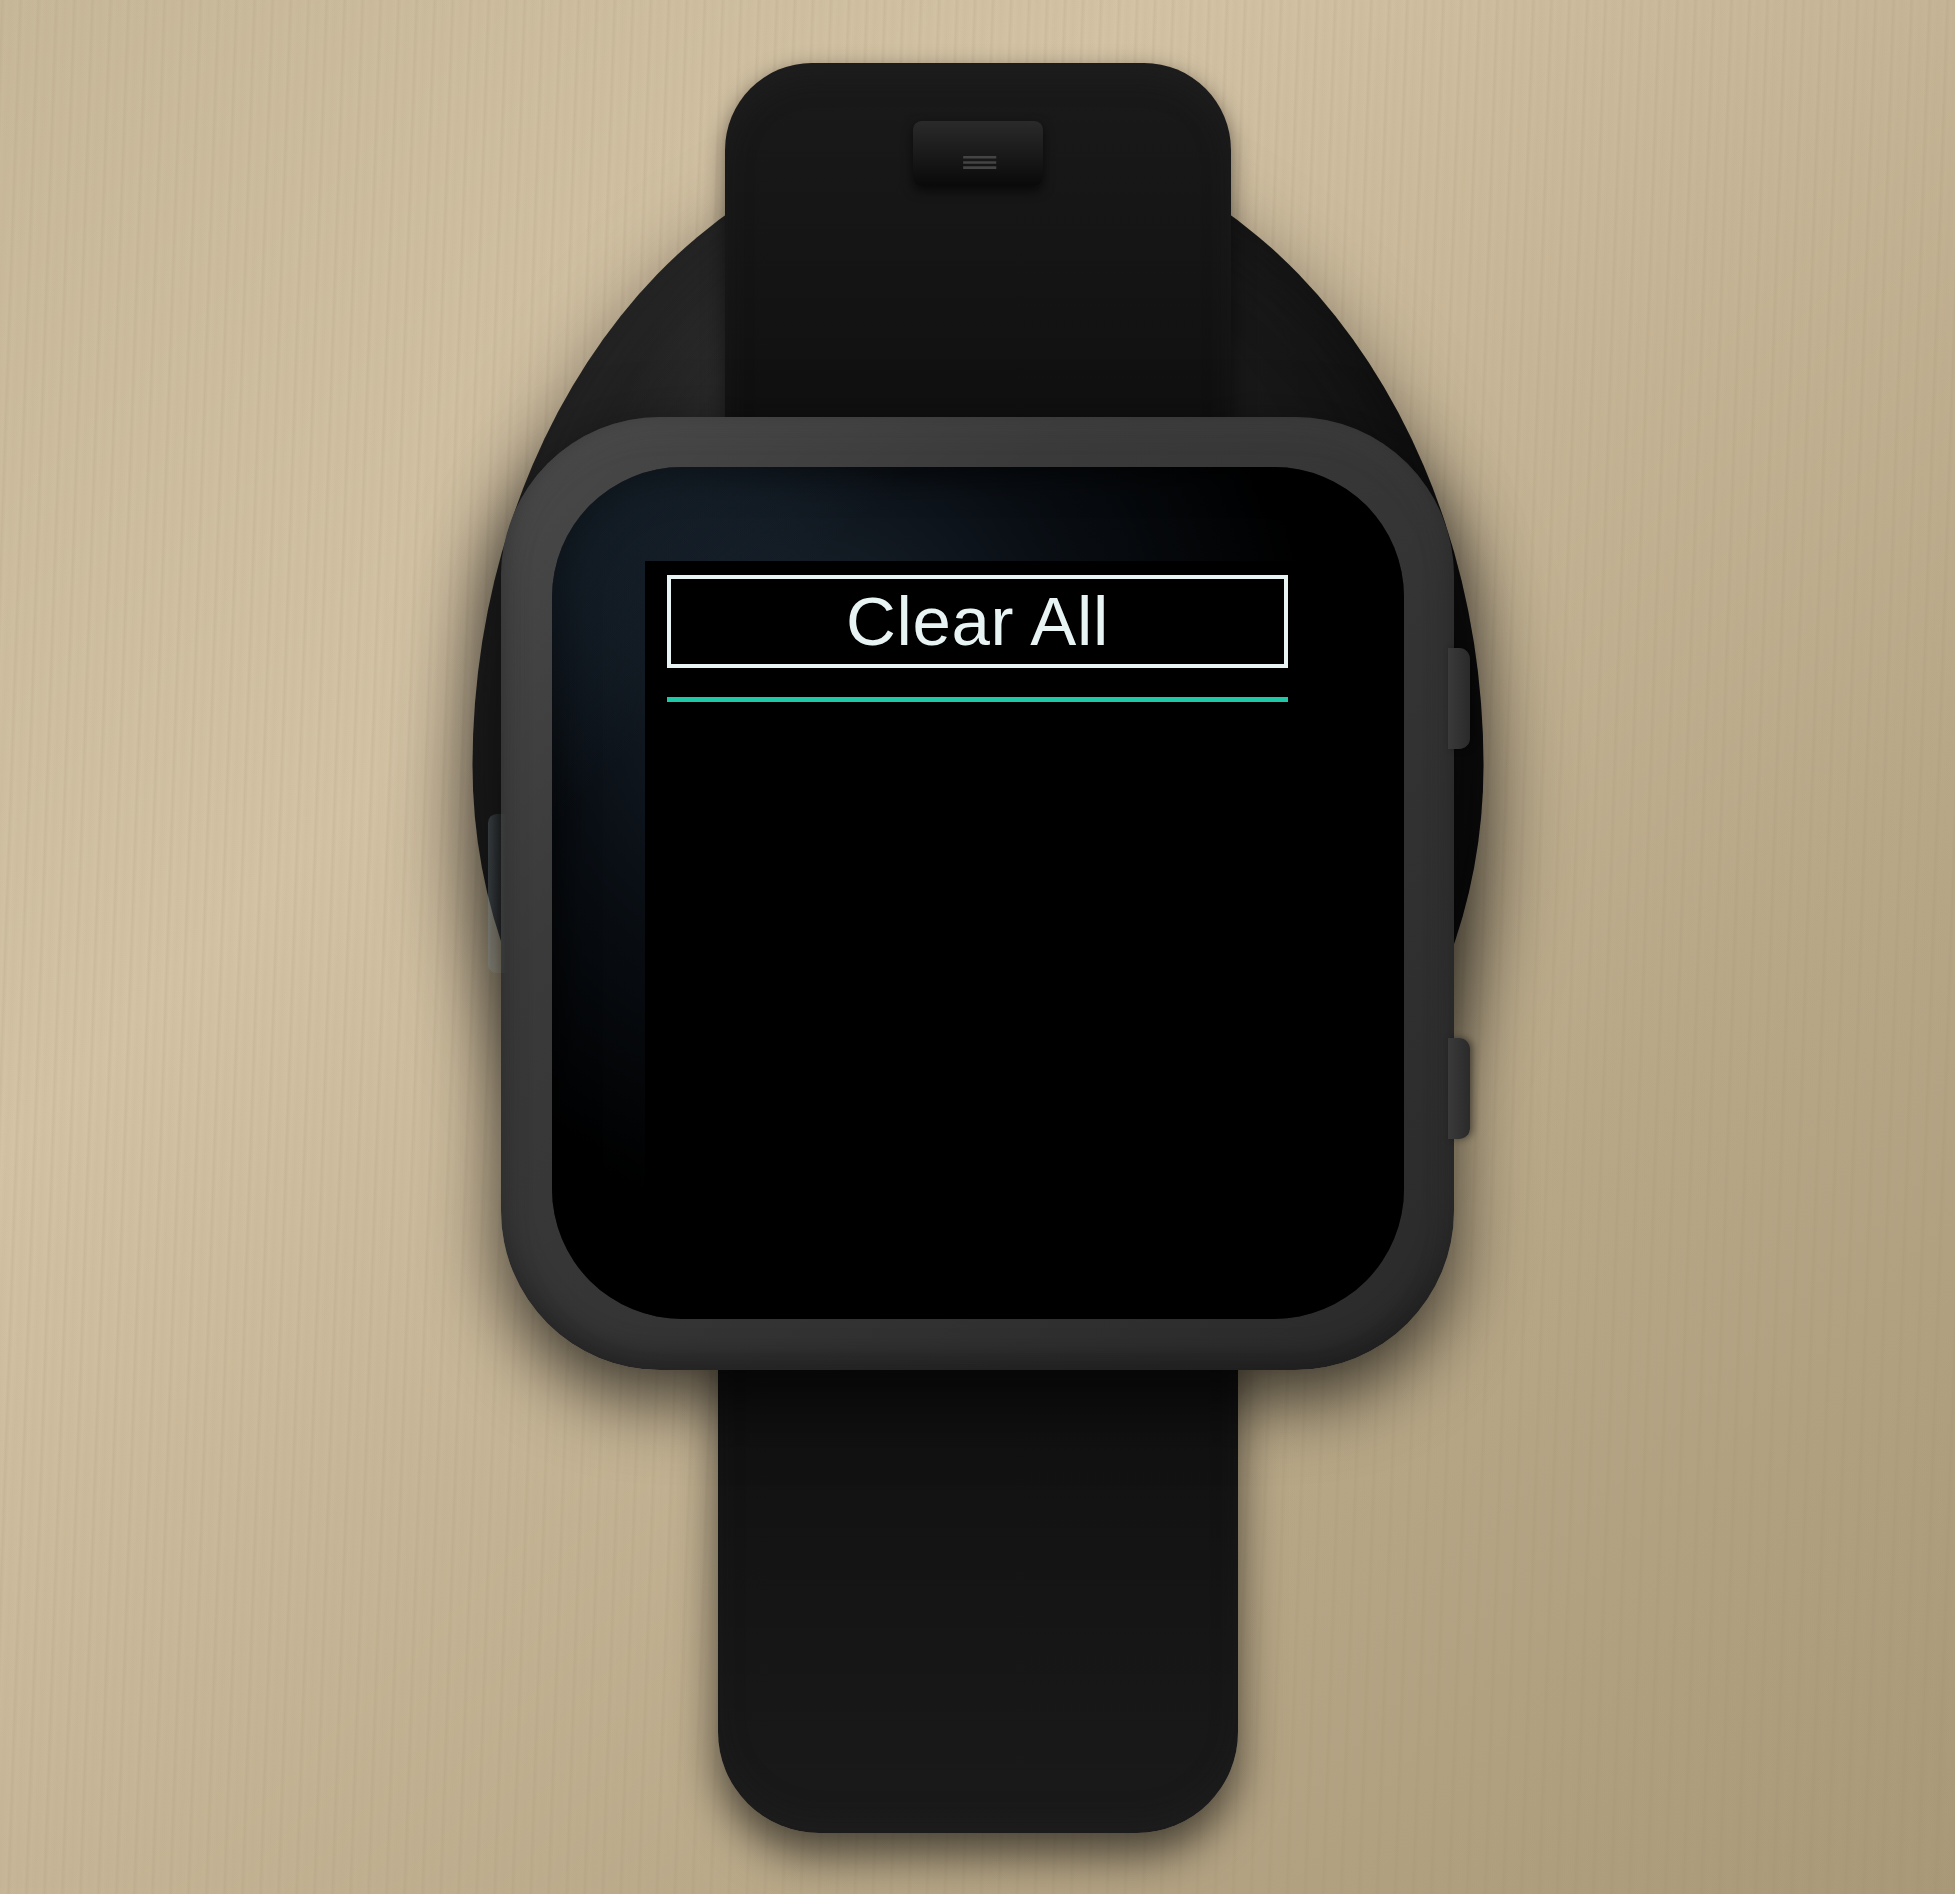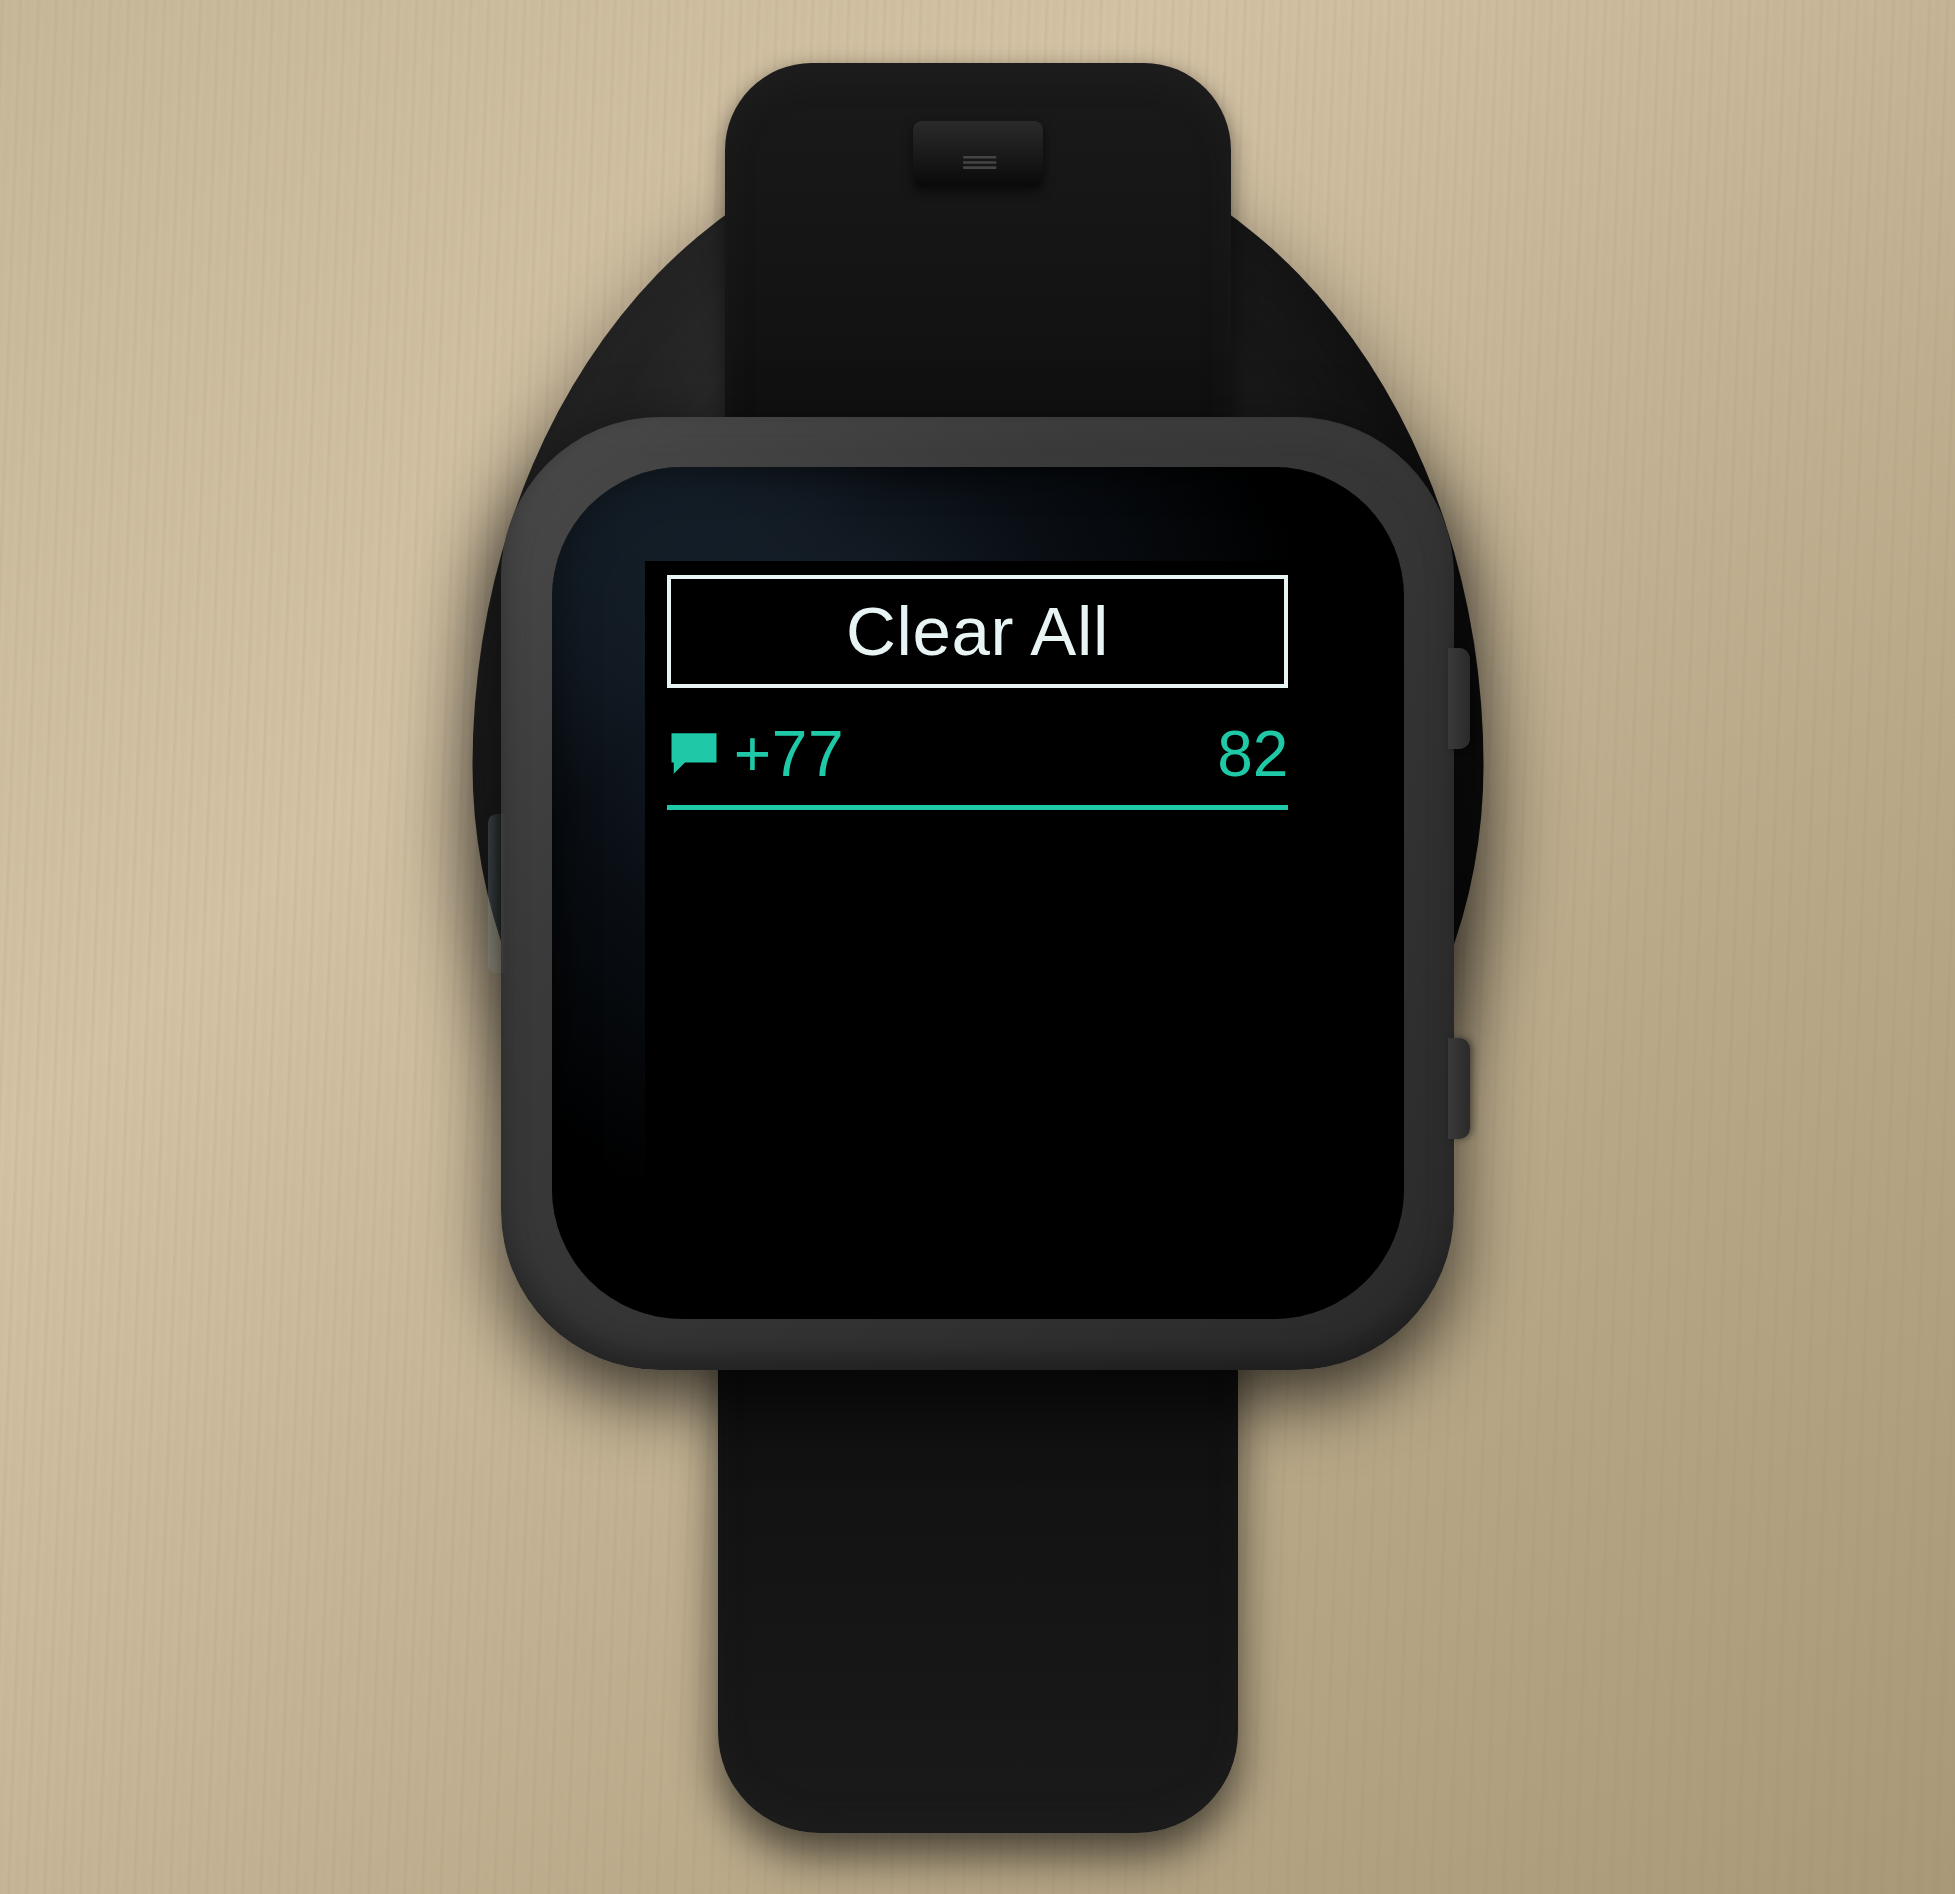--- a/index.html
+++ b/index.html
@@ -181,21 +181,21 @@
       flex-direction: column;
     }
 
     
     .clear-all-btn {
       border: 4.3px solid #e8f4f4;
       background: transparent;
       color: #e8f4f4;
       font-size: 69px;
       font-weight: 400;
-      padding: 13px 0;
+      padding: 3px 0;
       text-align: center;
       cursor: pointer;
       letter-spacing: 0.7px;
       margin-bottom: 29px;
     }
 
     
     .notif-header {
       display: flex;
       align-items: center;
@@ -265,29 +265,20 @@
   <div class="watch-body">
     <div class="side-button"></div>
     <div class="side-button side-button-2"></div>
     <div class="left-reflection"></div>
 
     <div class="screen-bezel">
       <div class="screen">
 
         <div class="clear-all-btn">Clear All</div>
 
-        <div class="notif-header">
-          <span class="chat-icon">
-            <svg viewBox="0 0 24 20">
-              <path d="M 2 1 L 22 1 L 22 14 L 8 14 L 3 19 L 3 14 L 2 14 Z" fill="#1fc9a8"></path>
-            </svg>
-          </span>
-          <span class="sender">+77</span>
-          <span class="count">82</span>
-        </div>
 
 
         <div class="divider"></div>
 
       </div>
     </div>
   </div>
 
   <div class="band-bottom"></div>
 </div>

